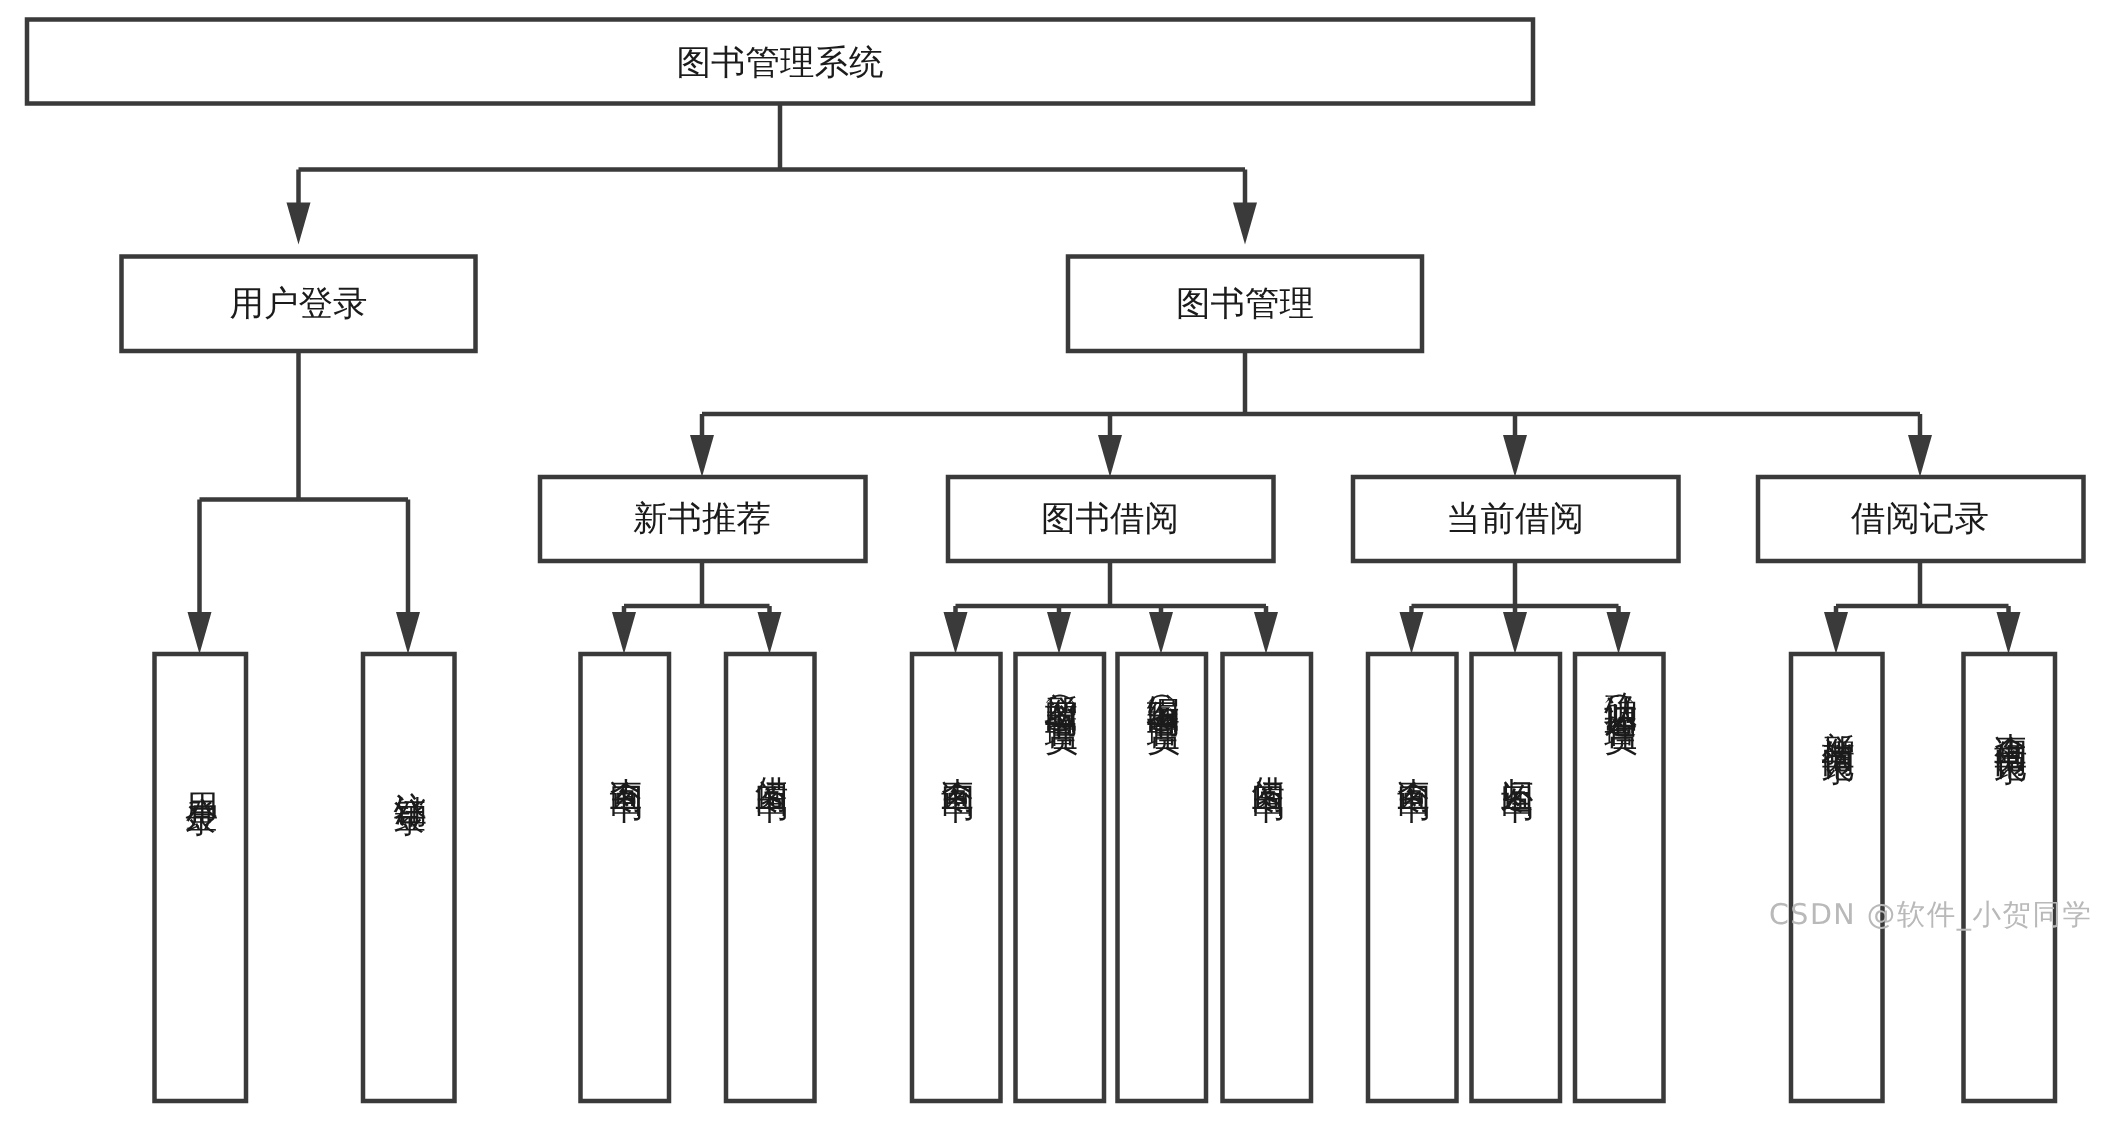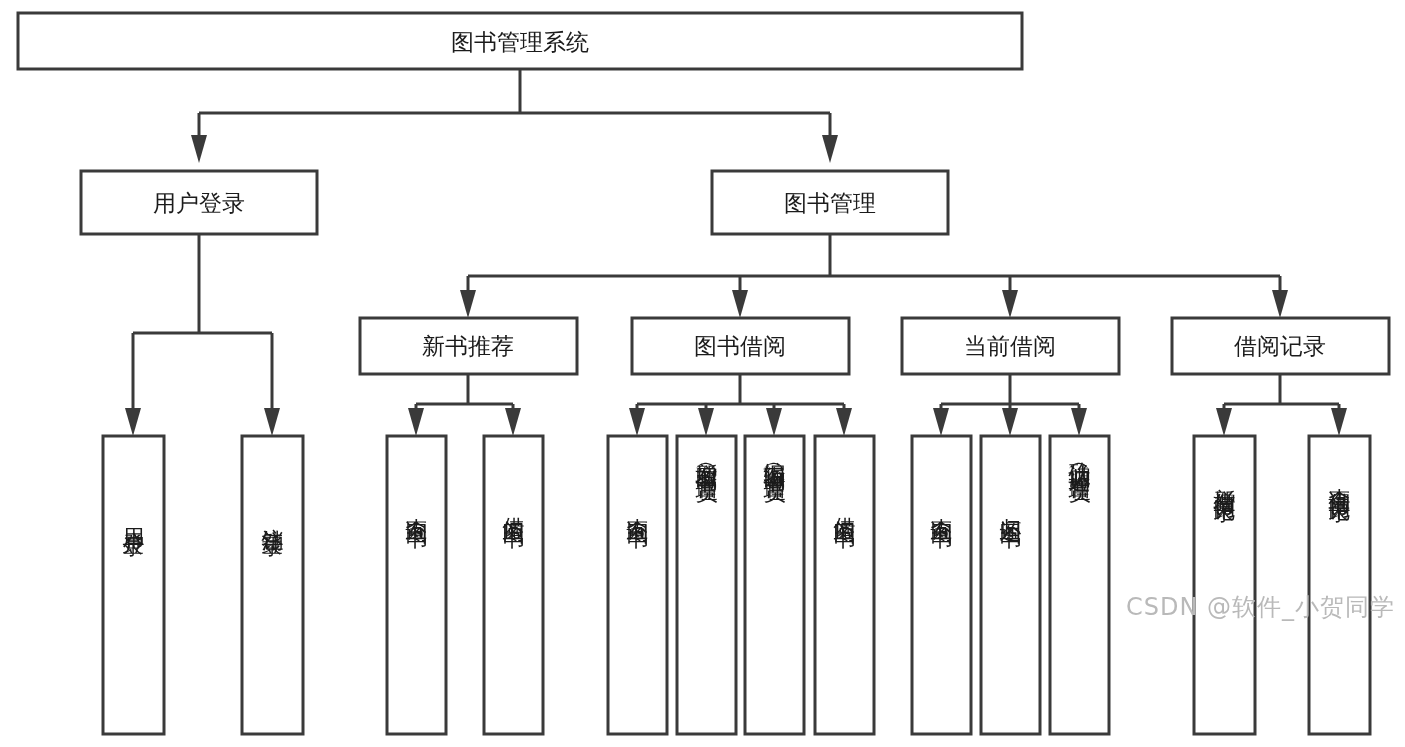--- a/index.html
+++ b/index.html
@@ -64,21 +64,21 @@
     line-height: 1.18;
     letter-spacing: 3px;
     color: #1b1b1b;
     white-space: nowrap;
   }
   .watermark {
     position: absolute;
     right: 10px;
     bottom: 6px;
     font-family: "DejaVu Sans", "Liberation Sans", sans-serif;
-    font-size: 24px;
+    font-size: 19px;
     color: #b9b9b9;
     letter-spacing: 1px;
     white-space: nowrap;
   }
 </style>
 </head>
 <body>
 
 <div id="diagram-root">
 

